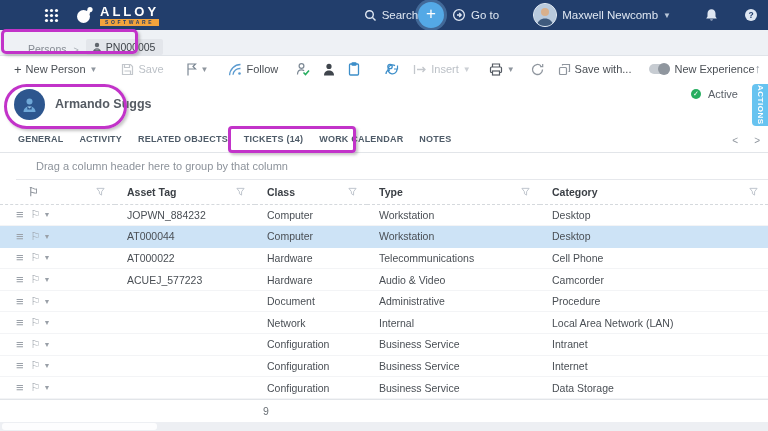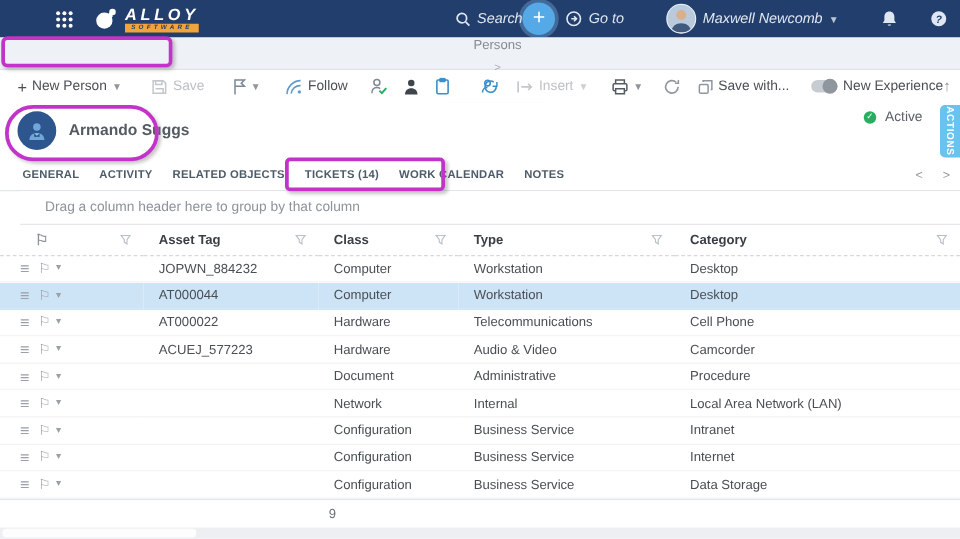--- a/index.html
+++ b/index.html
@@ -2,40 +2,40 @@
 <html><head>
 <meta charset="utf-8">
 <style>
   * { margin:0; padding:0; box-sizing:border-box; }
   html,body { background:#e9ecf0; }
   #app { position:relative; width:768px; height:431px; background:#fff; overflow:hidden;
          font-family:"Liberation Sans", sans-serif; color:#4a4f55; }
 
   
   .topbar { position:absolute; top:0; left:0; right:0; height:30px; background:#223e6c;
-            display:flex; align-items:center; color:#dfe7f2;font-style:italic; }
+            display:flex; align-items:center; color:#dfe7f2; }
   .grid-icon { margin-left:44px; display:inline-flex; }
   .logo { display:flex; align-items:center; margin-left:16px; gap:5px; }
   .logo-text { display:flex; flex-direction:column; line-height:1; }
   .logo-alloy { font-size:13px; font-weight:700; letter-spacing:3px; color:#fff; }
   .logo-sw { font-size:5px; font-weight:700; letter-spacing:2.6px; color:#223e6c;
              background:#f2a33c; padding:1px 2px; margin-top:1px; text-align:center; }
   .plus-btn { position:absolute; left:418px; top:2px; width:26px; height:26px; border-radius:50%;
               background:#54a9e6; color:#fff; font-size:17px; line-height:24px; text-align:center;
               box-shadow:0 0 0 3px rgba(125,185,235,.35); cursor:pointer; }
   .top-right { position:absolute; right:10px; top:0; height:30px; display:flex; align-items:center; gap:10px; font-size:11.5px; }
   .top-item { display:flex; align-items:center; gap:5px; cursor:pointer; }
   .top-sep { width:14px; }
   .avatar-sm { width:24px; height:24px; border-radius:50%; overflow:hidden; background:#b8cbde; border:1px solid #e6edf5; }
   .caret { font-size:8px; color:#b9c6d8; }
 
   
   .breadcrumb-bar { position:absolute; top:30px; left:0; right:0; height:26px; background:#eef1f5;
-                    border-bottom:1px solid #e0e4e9; display:flex; align-items:center;
-                    font-size:10.5px; color:#858b93; padding-left:28px; gap:7px;flex-direction:column; }
+                    border-bottom:1px solid #e0e4e9; display:flex; align-items:flex-end;
+                    font-size:10.5px; color:#858b93; padding-left:28px; gap:7px; }
   .crumb-chip { display:flex; align-items:center; gap:4px; background:#e3e6eb; color:#3f444a;
                 padding:2px 8px 2px 6px; border-radius:2px; }
 
   
   .toolbar { position:absolute; top:56px; left:0; right:0; height:26px; background:#fff;
              display:flex; align-items:center; font-size:11px; color:#4a4f55; }
   .tb { display:flex; align-items:center; gap:4px; cursor:pointer; white-space:nowrap; }
   .tb.disabled { color:#bcc1c7; cursor:default; }
   .tb-caret { font-size:8px; color:#8f969e; }
   .tb.disabled .tb-caret { color:#ccd0d5; }

